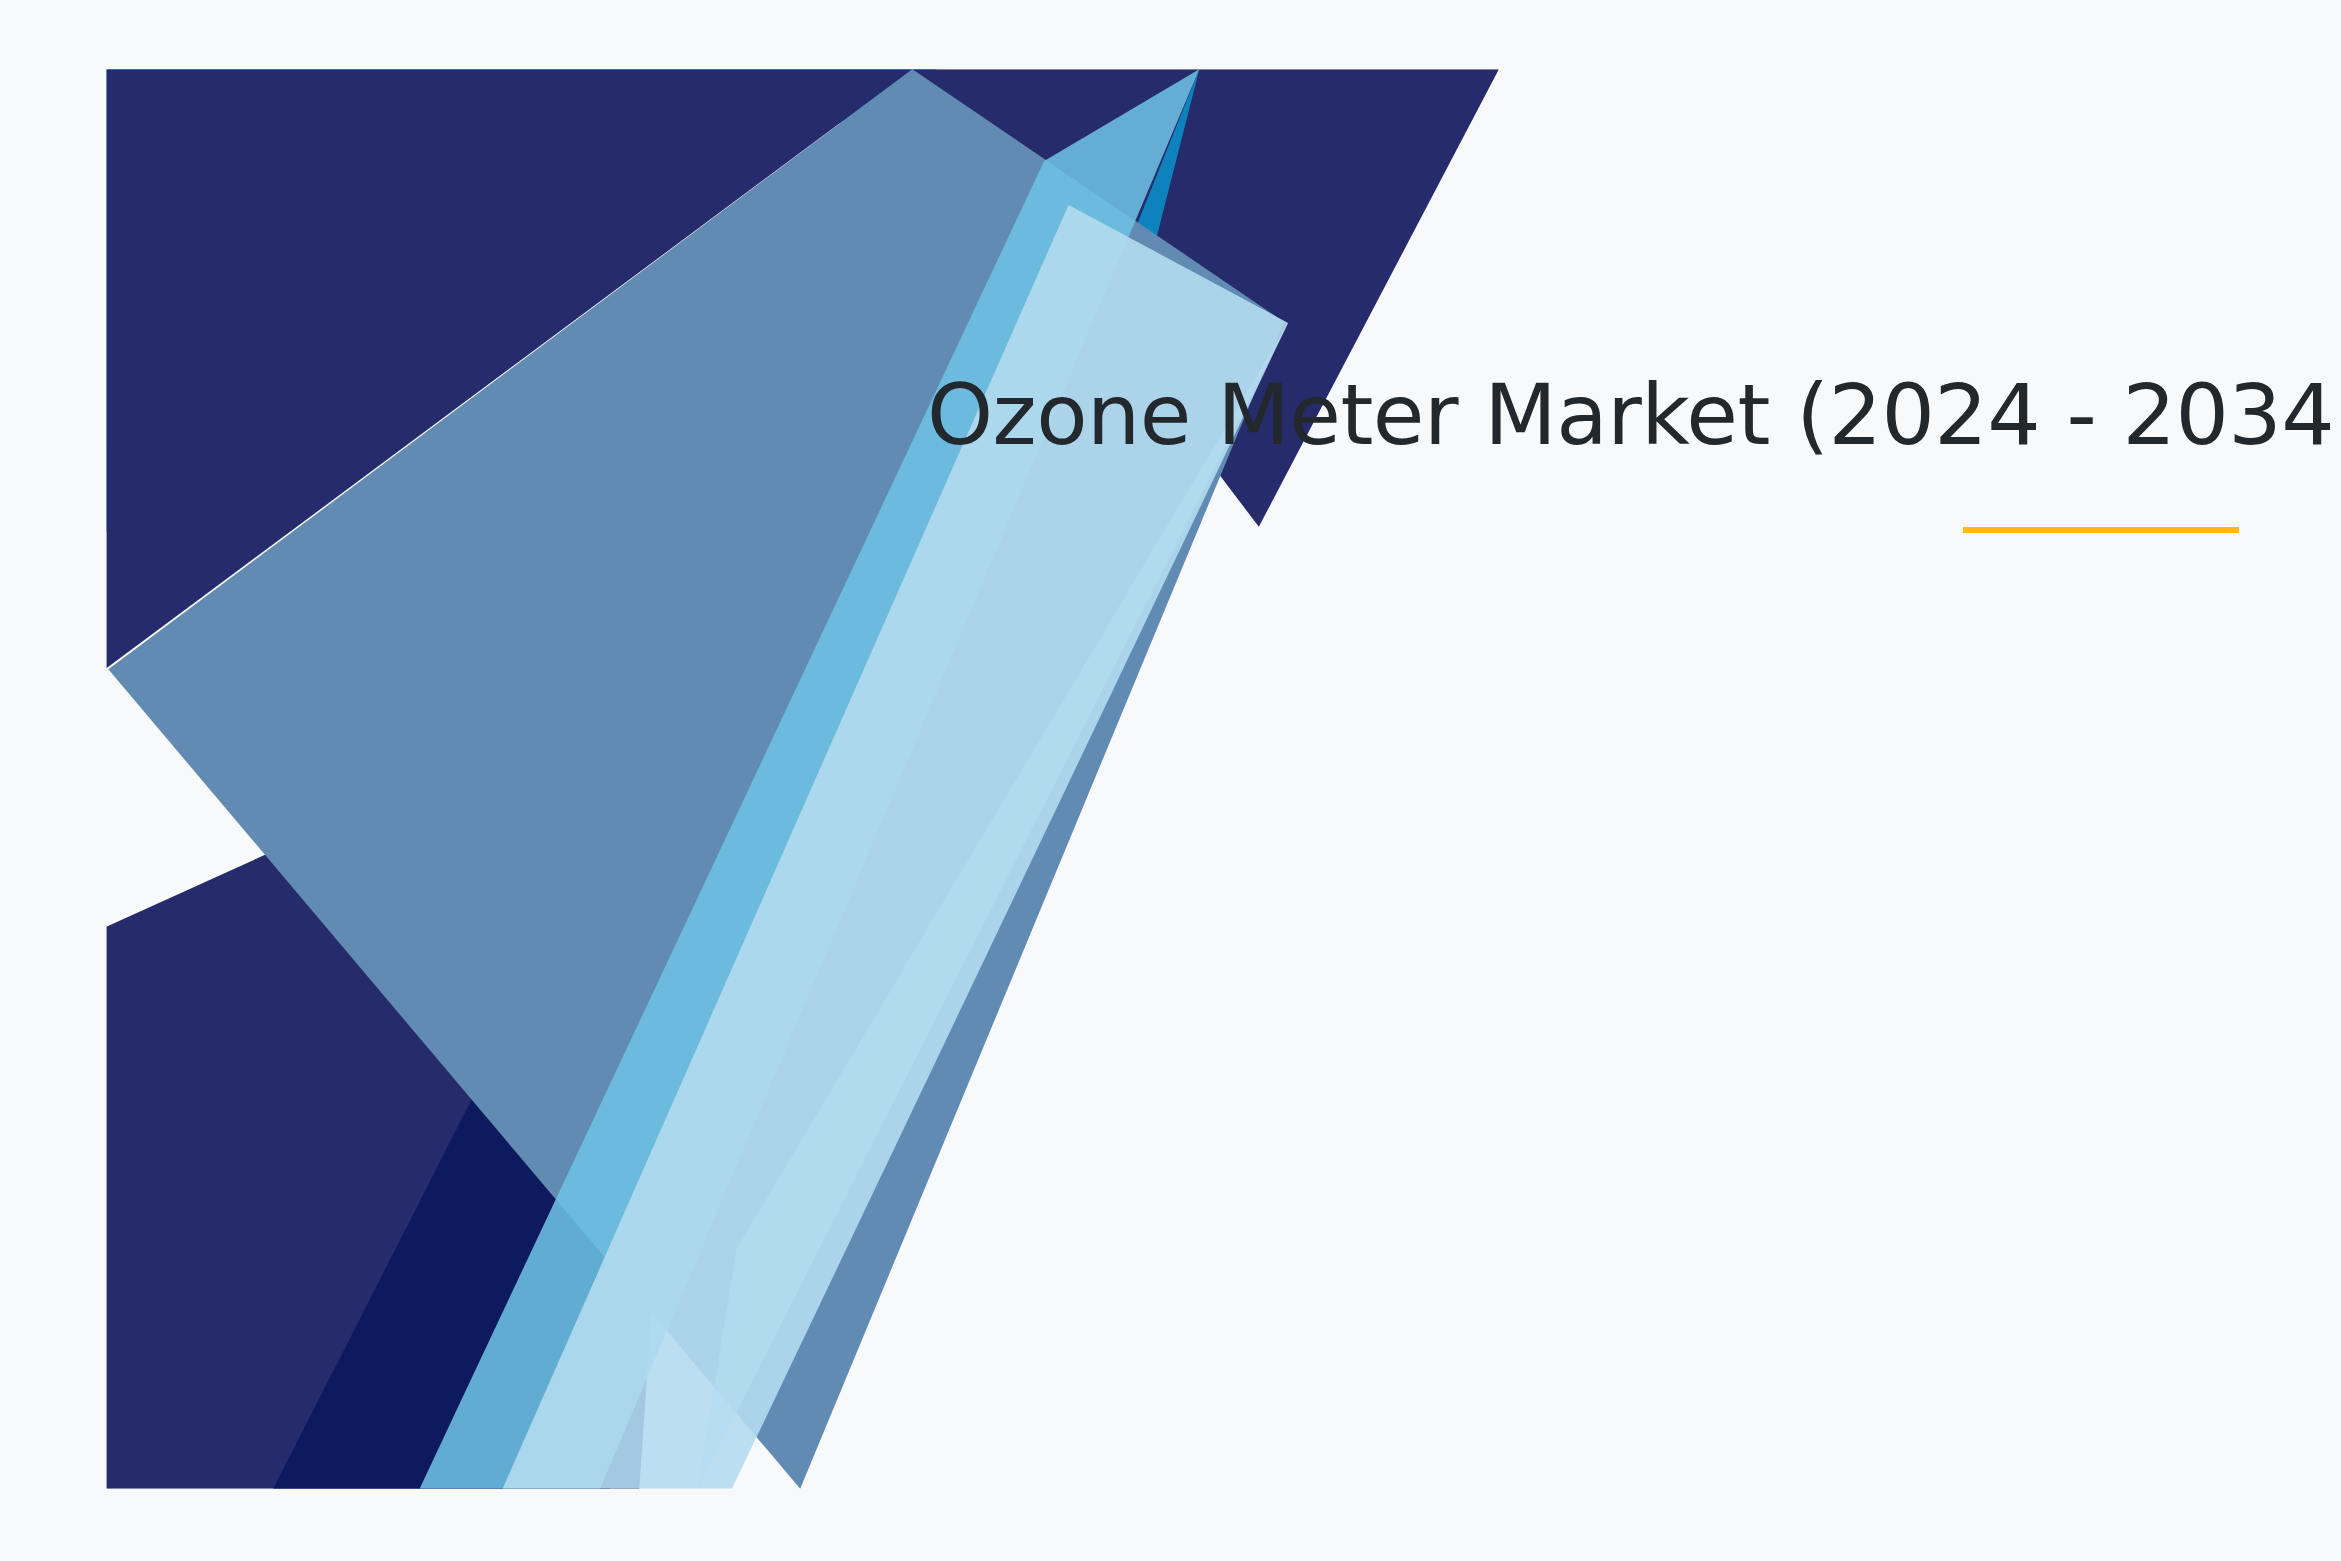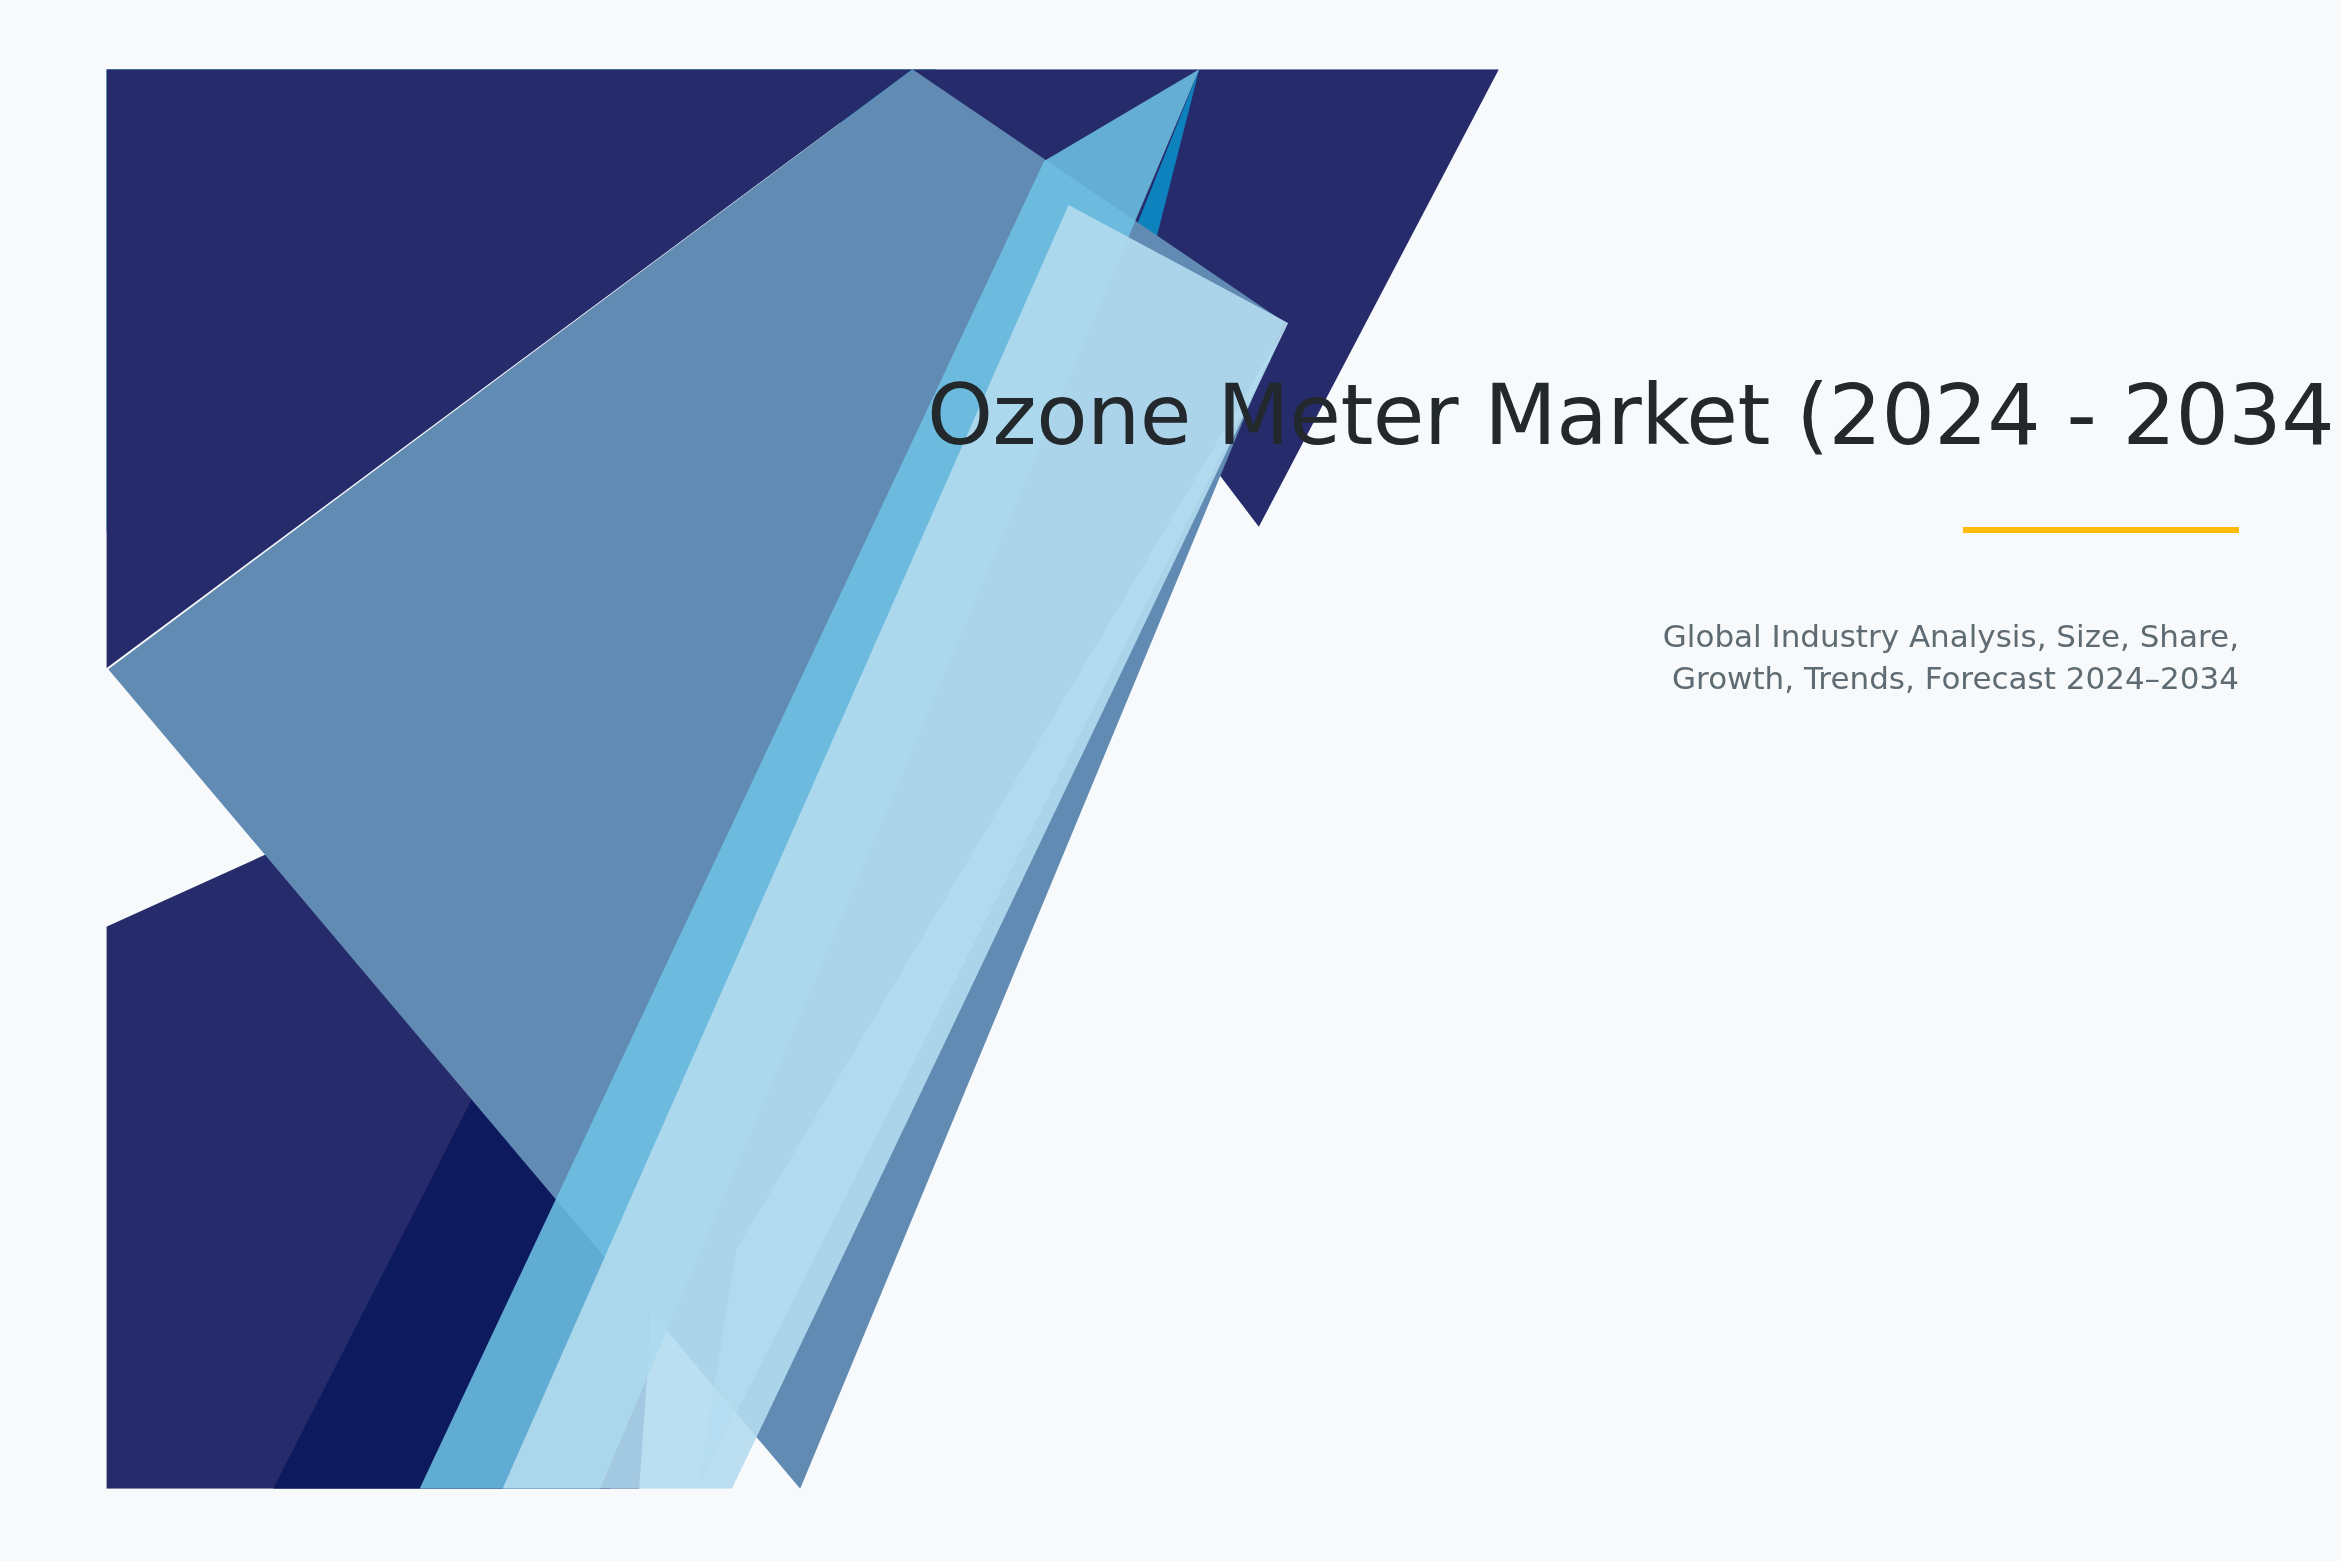--- a/index.html
+++ b/index.html
@@ -91,17 +91,16 @@
 
       <polygon points="2640,662 1500,3052 1030,3052 2190,420" fill="#b4dcf0" opacity="0.9"></polygon>
 
       <polygon points="2640,662 1510,2560 1430,3052" fill="#b4dcf0" opacity="0.75"></polygon>
     </g>
   </svg>
 
   <div id="text-block">
     <h1 id="report-title">Ozone Meter Market (2024 - 2034)</h1>
     <div id="accent-rule"></div>
-    <p id="report-subtitle">Global Industry Analysis, Size, Share, Growth, Trends, Forecast 2024–2034</p>
   </div>
 
 </div>
 
 
 </body></html>

